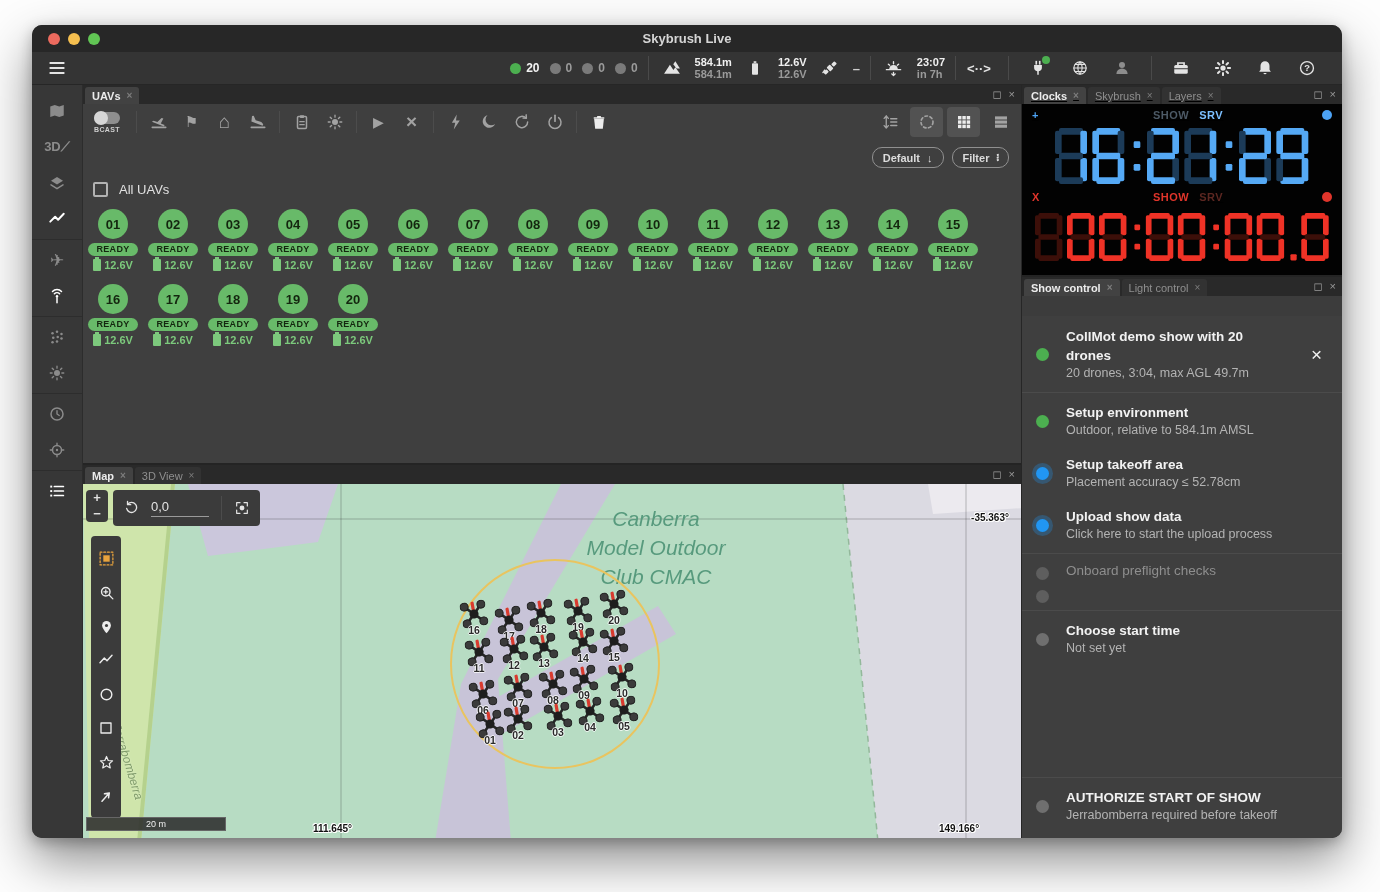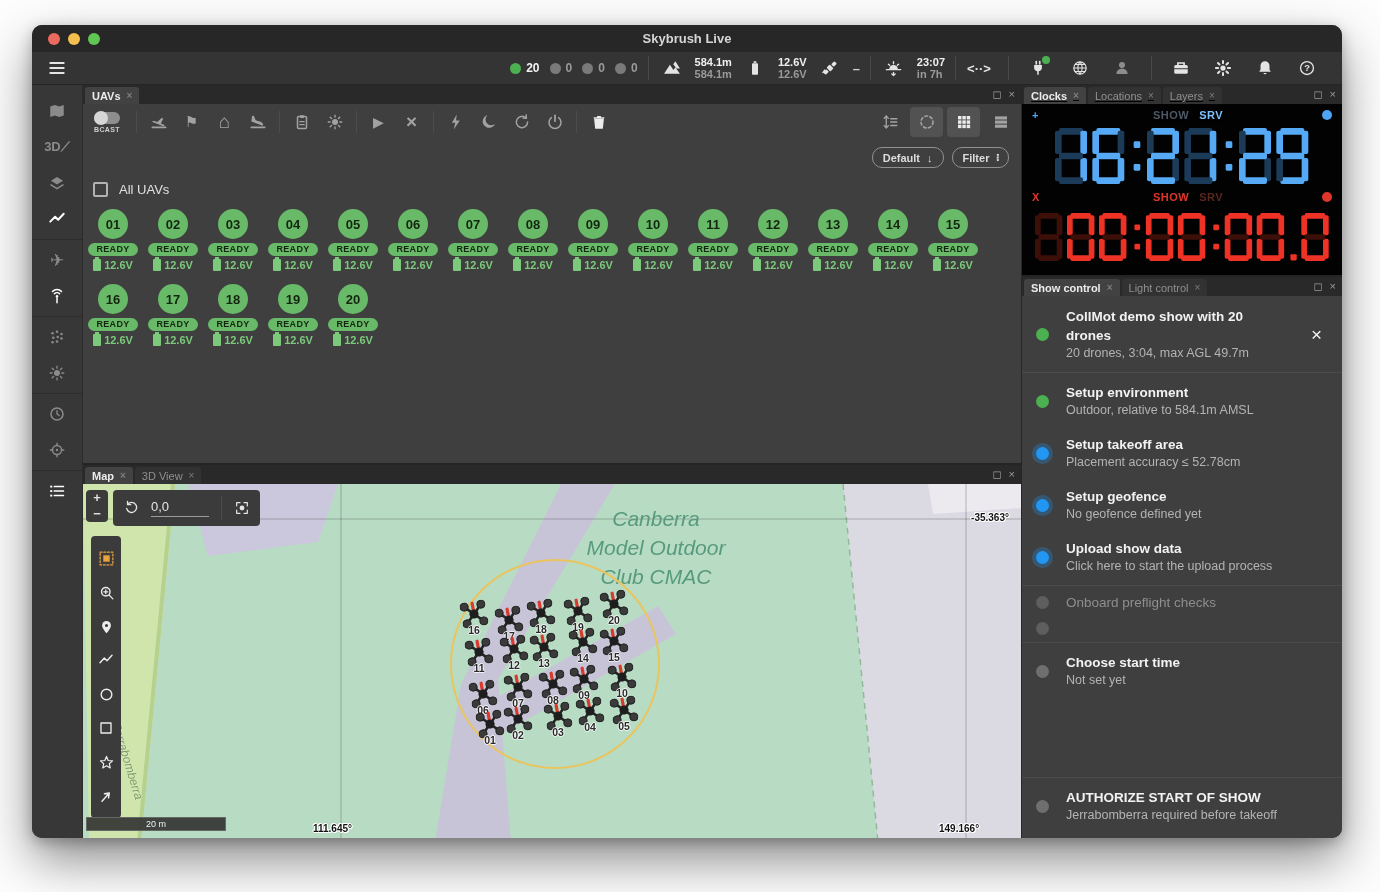--- a/index.html
+++ b/index.html
@@ -86,24 +86,24 @@
   
   .clocks-panel { height:190px; display:flex; flex-direction:column; flex-shrink:0;text-decoration:underline; }
   .clocks-body { flex:1; background:#020202; padding:3px 10px 5px; display:flex; flex-direction:column; }
   .clock-head { display:flex; align-items:center; height:16px; font-size:11px; font-weight:bold; }
   .clock-head .cid { width:22px; }
   .clock-head .lbls { flex:1; text-align:center; letter-spacing:.5px; }
   .clock-head .lbls span { margin:0 5px; }
   .clock-head .cdot { width:10px; height:10px; border-radius:50%; }
   .clock-digits { flex:1; display:flex; align-items:center; justify-content:center; }
   
-  .show-panel { flex:1; display:flex; flex-direction:column; min-height:0; border-top:2px solid #242424; }
+  .show-panel { flex:1; display:flex; flex-direction:column; min-height:0; border-top:2px solid #242424;gap:20px; }
   .show-body { flex:1; background:#3f3f3f; display:flex; flex-direction:column; padding:3px 0 6px; overflow:hidden; }
   .sc-item { display:flex; align-items:center; padding:8px 14px; gap:17px; }
-  .sc-item.slim { padding:5px 14px; }
+  .sc-item.slim { padding:5px 14px;align-items:flex-end; }
   .sc-dot { width:13px; height:13px; border-radius:50%; flex-shrink:0; }
   .sc-dot.green { background:#4caf50; }
   .sc-dot.blue { background:#2196f3; box-shadow:0 0 0 4px rgba(33,150,243,.28); }
   .sc-dot.disabled { background:#5e5e5e; }
   .sc-dot.pending { background:#6f6f6f; }
   .sc-text { flex:1; min-width:0; }
   .sc-title { font-size:13.5px; color:#f2f2f2; font-weight:bold; line-height:19px; }
   .sc-sub { font-size:12.5px; color:#b3b3b3; line-height:17px; }
   .sc-item.dim .sc-title { color:#8e8e8e; font-weight:normal; }
   .sc-close { color:#f2f2f2; font-size:19px; line-height:19px; padding:0 6px; }
@@ -986,21 +986,21 @@
 
     <div class="col-right">
 
       <div class="clocks-panel">
         <div class="tabbar" id="clocks-tabbar">
             <div class="tab active">
        <span>Clocks</span>
               <span class="tx">×</span>
             </div>
             <div class="tab ">
-       <span>Locations</span>
+       <span>Skybrush</span>
               <span class="tx">×</span>
             </div>
             <div class="tab ">
        <span>Layers</span>
               <span class="tx">×</span>
             </div>
             <div class="winbtns">
               <span>◻</span>
               <span>×</span>
             </div>
@@ -1171,28 +1171,20 @@
       <span class="sc-dot blue"></span>
       <span class="sc-text">
         <div class="sc-title">Setup takeoff area</div>
         <div class="sc-sub">Placement accuracy ≤ 52.78cm</div>
       </span>
 
     </div>
             <div class="sc-item ">
       <span class="sc-dot blue"></span>
       <span class="sc-text">
-        <div class="sc-title">Setup geofence</div>
-        <div class="sc-sub">No geofence defined yet</div>
-      </span>
-
-    </div>
-            <div class="sc-item ">
-      <span class="sc-dot blue"></span>
-      <span class="sc-text">
         <div class="sc-title">Upload show data</div>
         <div class="sc-sub">Click here to start the upload process</div>
       </span>
 
     </div>
             <div class="sc-div"></div>
             <div class="sc-item slim dim">
       <span class="sc-dot disabled"></span>
       <span class="sc-text">
         <div class="sc-title">Onboard preflight checks</div>

